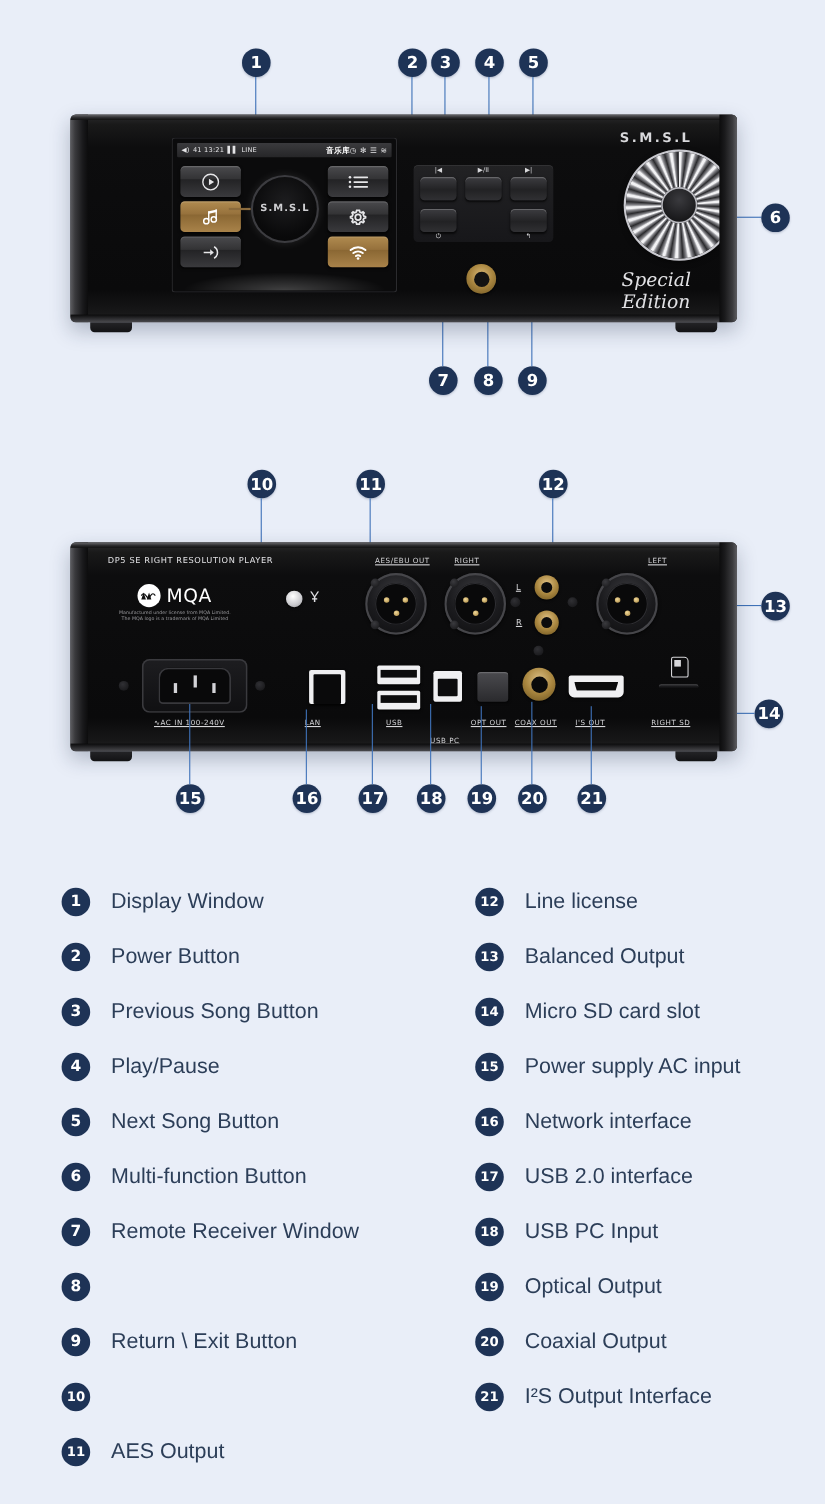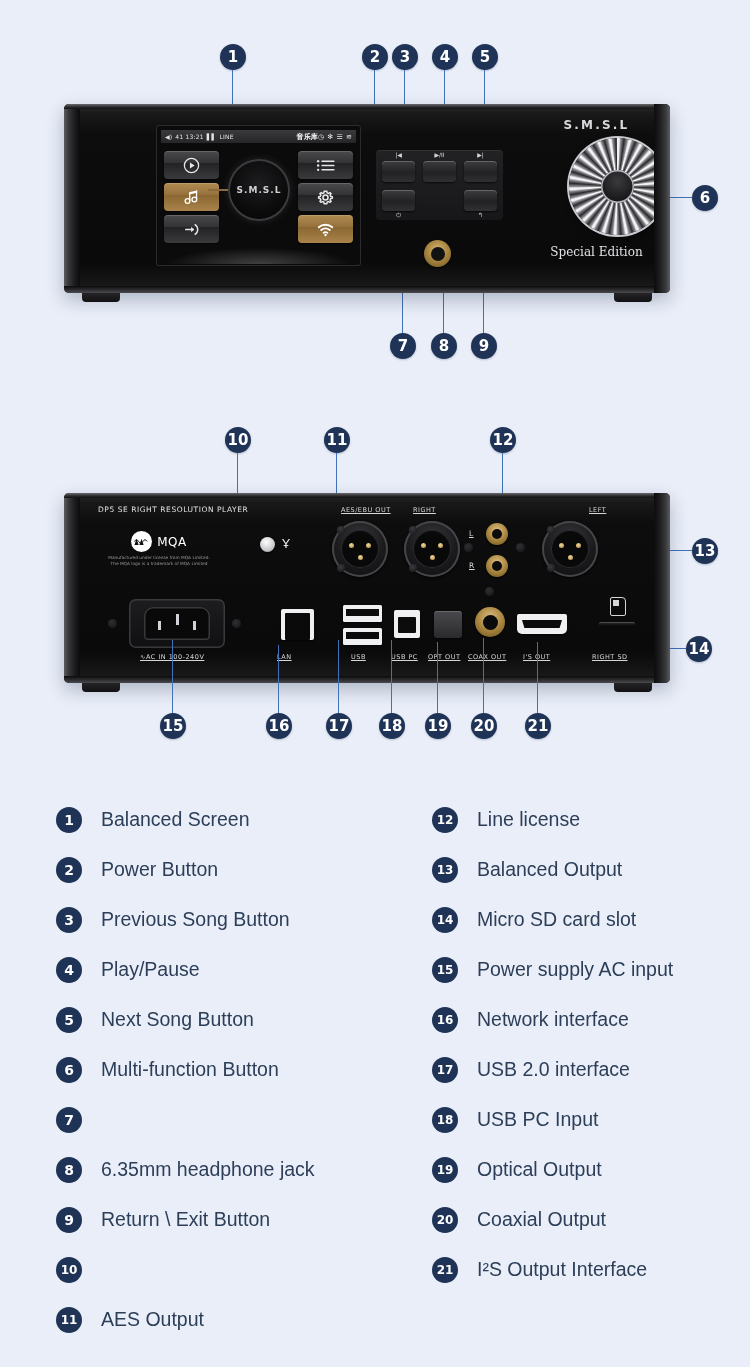--- a/index.html
+++ b/index.html
@@ -139,41 +139,41 @@
     box-shadow:0 0 0 2px #c9c9cf,0 2px 7px rgba(0,0,0,.75);
     display:flex;align-items:center;justify-content:center;
   }
   .knob i{
     width:33px;height:33px;border-radius:50%;display:block;
     background:radial-gradient(circle at 50% 35%,#3a3a3e,#18181a 70%);
     box-shadow:inset 0 0 0 1.5px #b9b9bf;
   }
   .special{
     position:absolute;left:470px;top:141px;width:125px;text-align:center;
-    color:#e2e2e5;font-size:12px;
+    color:#e2e2e5;font-size:17px;font-style:italic;
     font-family:"DejaVu Serif",serif;
   }
 
   
   #rear{left:64px;top:493px;width:606px;height:190px;}
   .rlabel{
     position:absolute;color:#d6d6d9;font-size:6.5px;letter-spacing:.5px;
     font-family:"DejaVu Sans",sans-serif;white-space:nowrap;text-decoration:underline;
   }
   .modelname{
     position:absolute;left:34px;top:12px;color:#e2e2e5;
     font-size:7.5px;letter-spacing:.55px;font-family:"DejaVu Sans",sans-serif;
   }
   .mqawrap{position:absolute;left:30px;top:38px;width:130px;text-align:center;}
   .mqarow{display:flex;align-items:center;justify-content:center;gap:5px;}
   .mqacircle{
     width:21px;height:21px;border-radius:50%;background:#fff;
     display:flex;align-items:center;justify-content:center;
   }
-  .mqaword{color:#fff;font-size:12px;letter-spacing:.5px;font-family:"DejaVu Sans",sans-serif;}
+  .mqaword{color:#fff;font-size:17px;letter-spacing:.5px;font-family:"DejaVu Sans",sans-serif;}
   .mqalic{
     margin-top:3px;color:#9a9a9e;font-size:4.3px;line-height:1.45;
     font-family:"DejaVu Sans",sans-serif;
   }
   .antjack{
     position:absolute;left:196px;top:44px;width:15px;height:15px;border-radius:50%;
     background:radial-gradient(circle at 42% 34%,#fff,#c9c9cd 60%,#8e8e93 100%);
     box-shadow:0 1px 2px rgba(0,0,0,.8);
   }
   .antsym{
@@ -541,21 +541,21 @@
           </div>
         <div class="usbport" style="top:23px;">
             <i></i>
           </div>
       </div>
       <div class="rlabel" style="left:287px;top:160px;">USB</div>
 
       <div class="usbb">
           <i></i>
         </div>
-      <div class="rlabel" style="left:327px;top:160px;">USB PC</div>
+      <div class="rlabel" style="left:327px;top:176px;">USB PC</div>
 
       <div class="opt"></div>
       <div class="rlabel" style="left:364px;top:160px;">OPT OUT</div>
 
       <div class="coax">
           <i></i>
         </div>
       <div class="rlabel" style="left:404px;top:160px;">COAX OUT</div>
       <span class="screwdot" style="left:421px;top:94px;"></span>
 
@@ -592,21 +592,21 @@
   <div class="badge" style="left:471px;top:713px;">20</div>
   <div class="lead v" style="left:483px;top:638px;height:75px;"></div>
 
   <div class="badge" style="left:525px;top:713px;">21</div>
   <div class="lead v" style="left:537px;top:642px;height:71px;"></div>
 
   <div class="legend">
     <div class="legcol" id="legend-left" style="left:56px;">
         <div class="legrow">
           <div class="legnum">1</div>
-          <div class="legtext">Balanced Screen</div>
+          <div class="legtext">Display Window</div>
         </div>
         <div class="legrow">
           <div class="legnum">2</div>
           <div class="legtext">Power Button</div>
         </div>
         <div class="legrow">
           <div class="legnum">3</div>
           <div class="legtext">Previous Song Button</div>
         </div>
         <div class="legrow">
@@ -616,24 +616,24 @@
         <div class="legrow">
           <div class="legnum">5</div>
           <div class="legtext">Next Song Button</div>
         </div>
         <div class="legrow">
           <div class="legnum">6</div>
           <div class="legtext">Multi-function Button</div>
         </div>
         <div class="legrow">
           <div class="legnum">7</div>
+          <div class="legtext">Remote Receiver Window</div>
         </div>
         <div class="legrow">
           <div class="legnum">8</div>
-          <div class="legtext">6.35mm headphone jack</div>
         </div>
         <div class="legrow">
           <div class="legnum">9</div>
           <div class="legtext">Return \ Exit Button</div>
         </div>
         <div class="legrow">
           <div class="legnum wide">10</div>
         </div>
         <div class="legrow">
           <div class="legnum wide">11</div>

